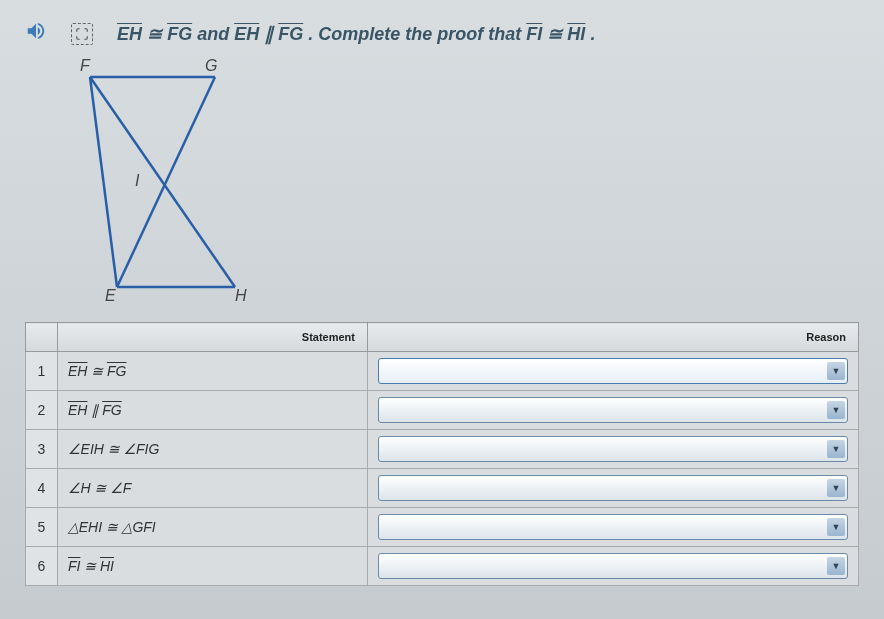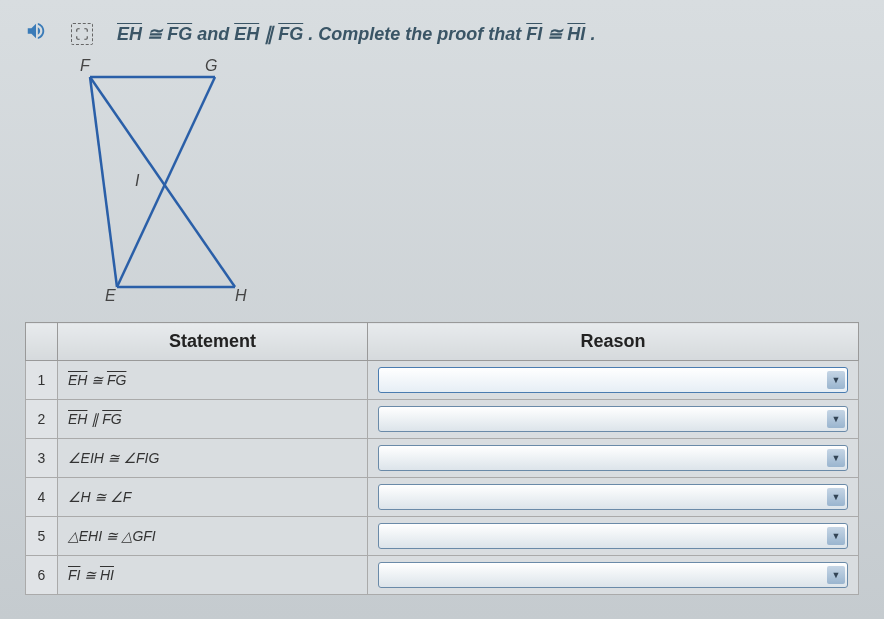--- a/index.html
+++ b/index.html
@@ -64,26 +64,26 @@
     .label-G { top: -5px; left: 130px; }
     .label-I { top: 110px; left: 60px; }
     .label-E { top: 225px; left: 30px; }
     .label-H { top: 225px; left: 160px; }
     .proof-table {
       width: 100%;
       border-collapse: collapse;
       background: #d9dde0;
     }
     .proof-table th {
-      text-align: center;
+      text-align: right;
       padding: 8px 12px;
       background: linear-gradient(180deg, #e8ebed 0%, #d5d9dc 100%);
       border: 1px solid #999;
       font-weight: bold;
-      font-size: 18px;
+      font-size: 11px;
       color: #222;
     }
     .proof-table td {
       padding: 6px 10px;
       border: 1px solid #aaa;
       font-size: 14px;
       vertical-align: middle;
       color: #333;
     }
     .proof-table .num-col {

